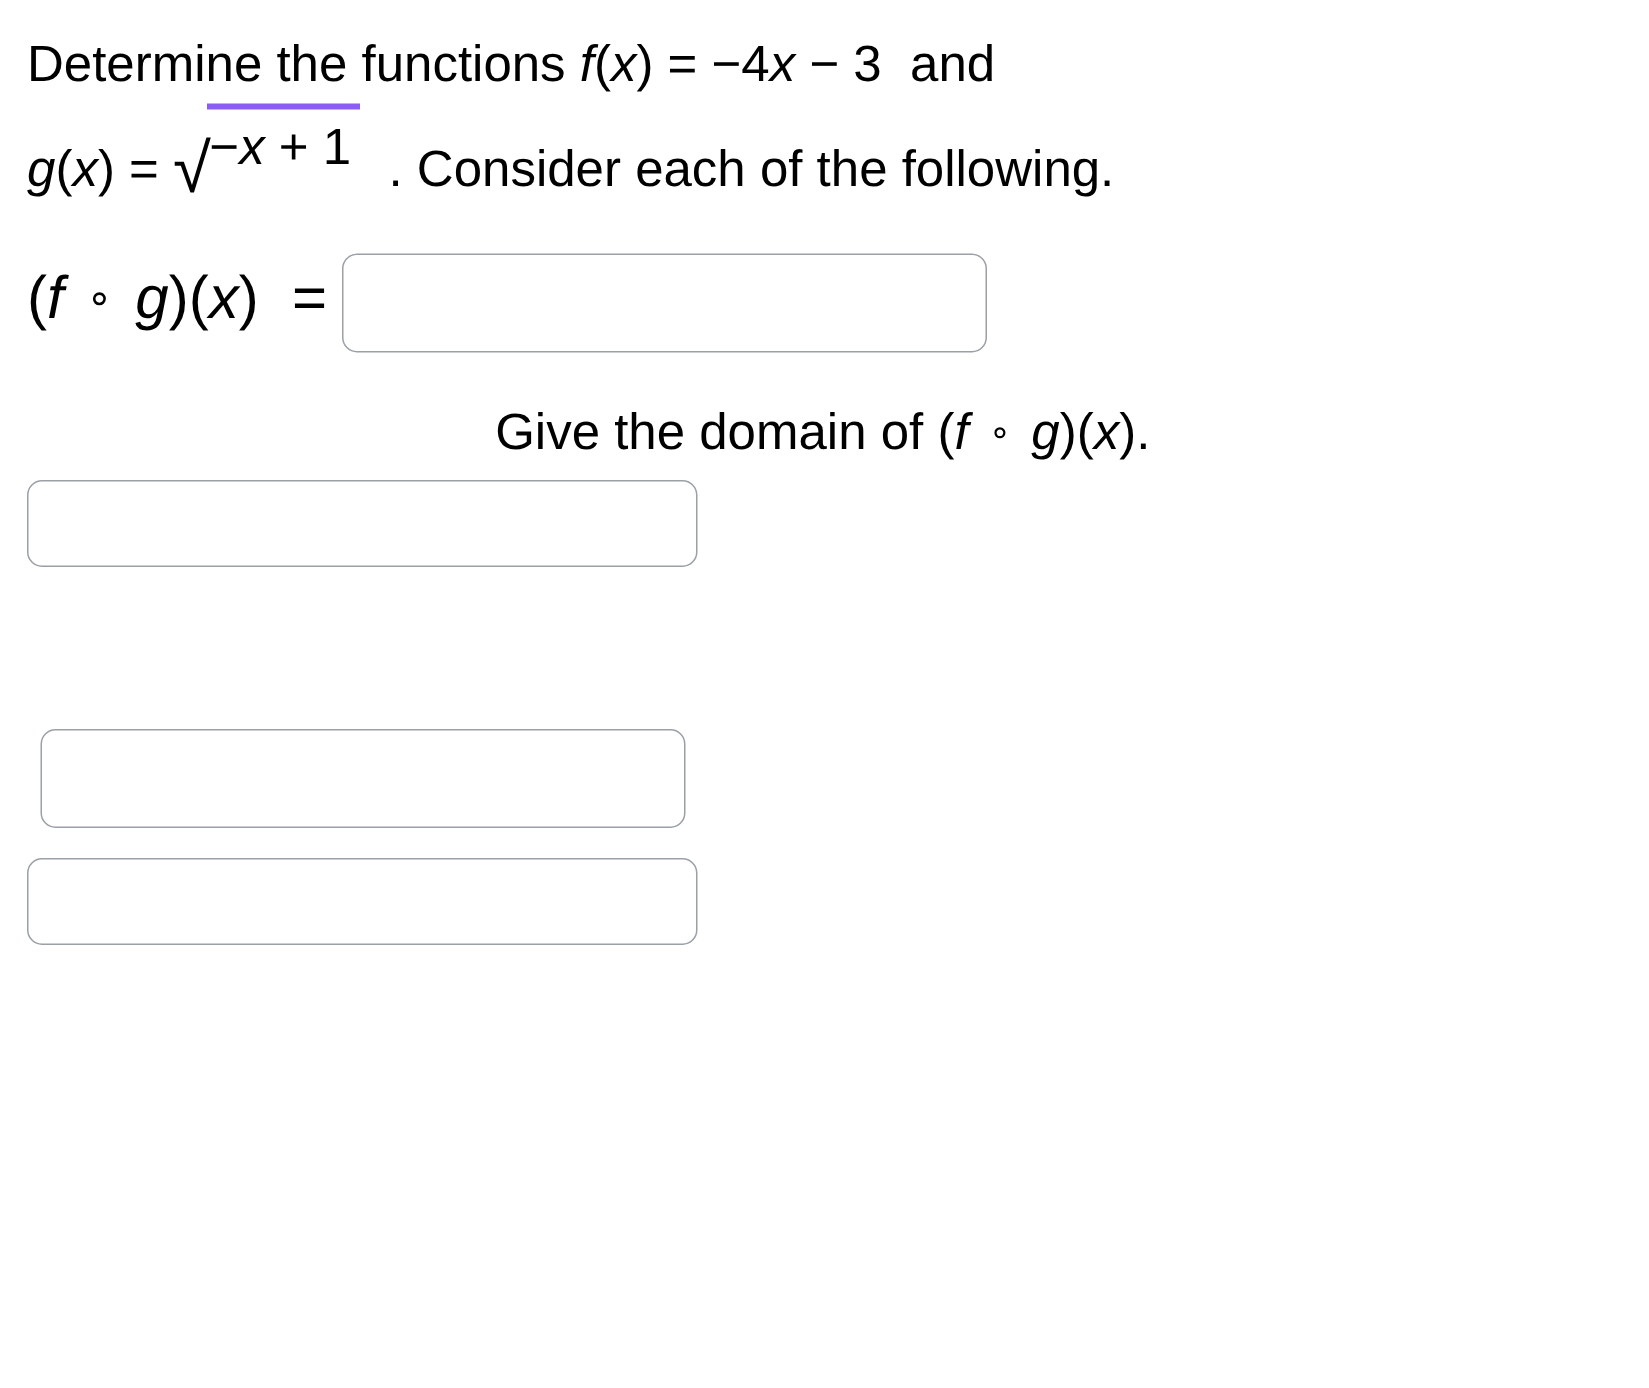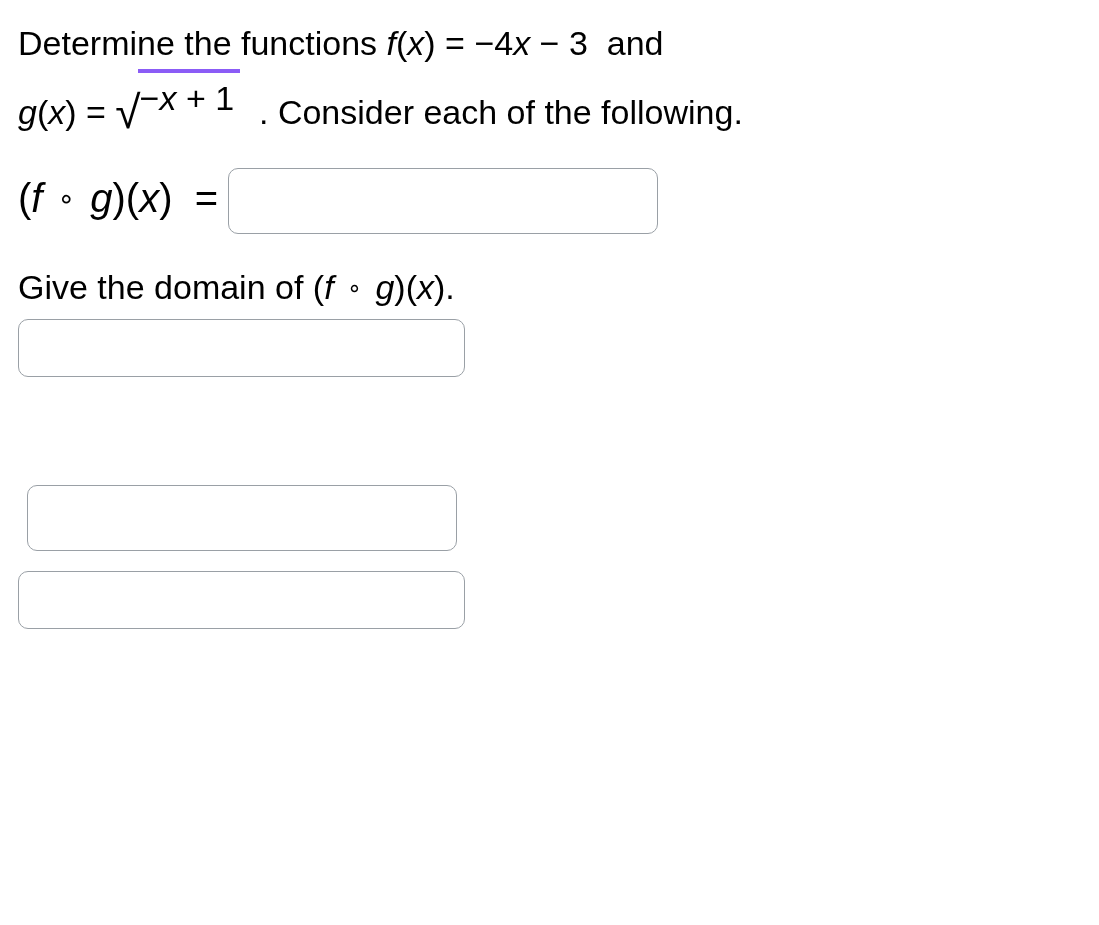--- a/index.html
+++ b/index.html
@@ -44,20 +44,21 @@
     width: 445px;
     height: 56px;
     border: 1.5px solid #9aa0a6;
     border-radius: 10px;
     background: #fff;
     margin-top: 6px;
     margin-bottom: 30px;
   }
   .sub-label {
     margin: 28px 0 2px 0;
+    text-align: center;
   }
   .eq-label .math { font-size: 40px; }
   .sqrt-wrap {
     display: inline-flex;
     align-items: flex-end;
     position: relative;
   }
   .surd {
     font-size: 46px;
     line-height: 0.7;

